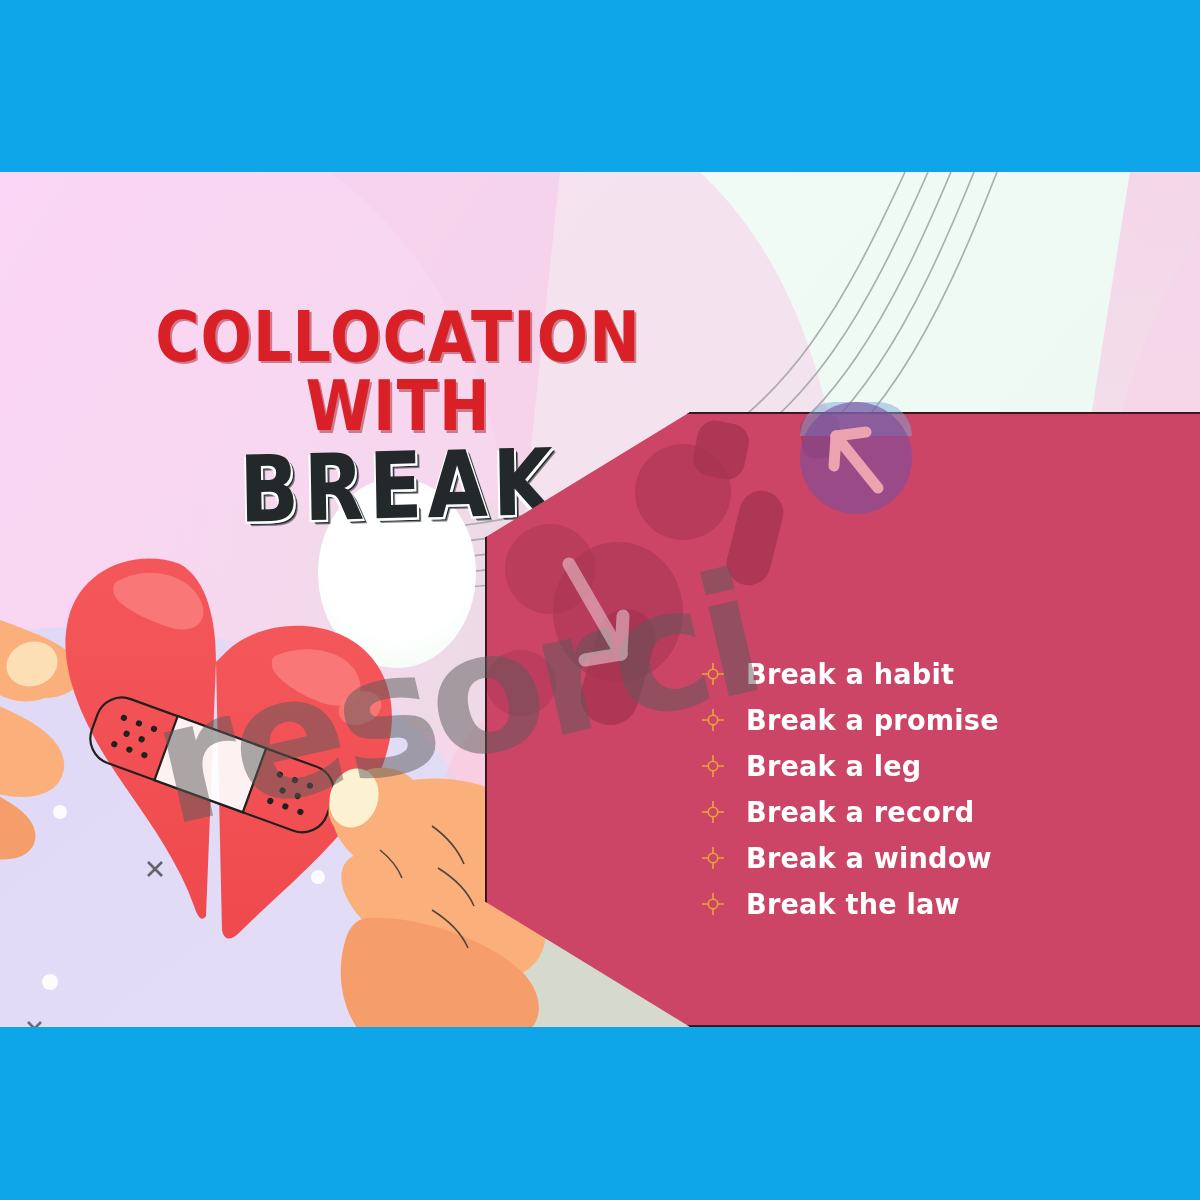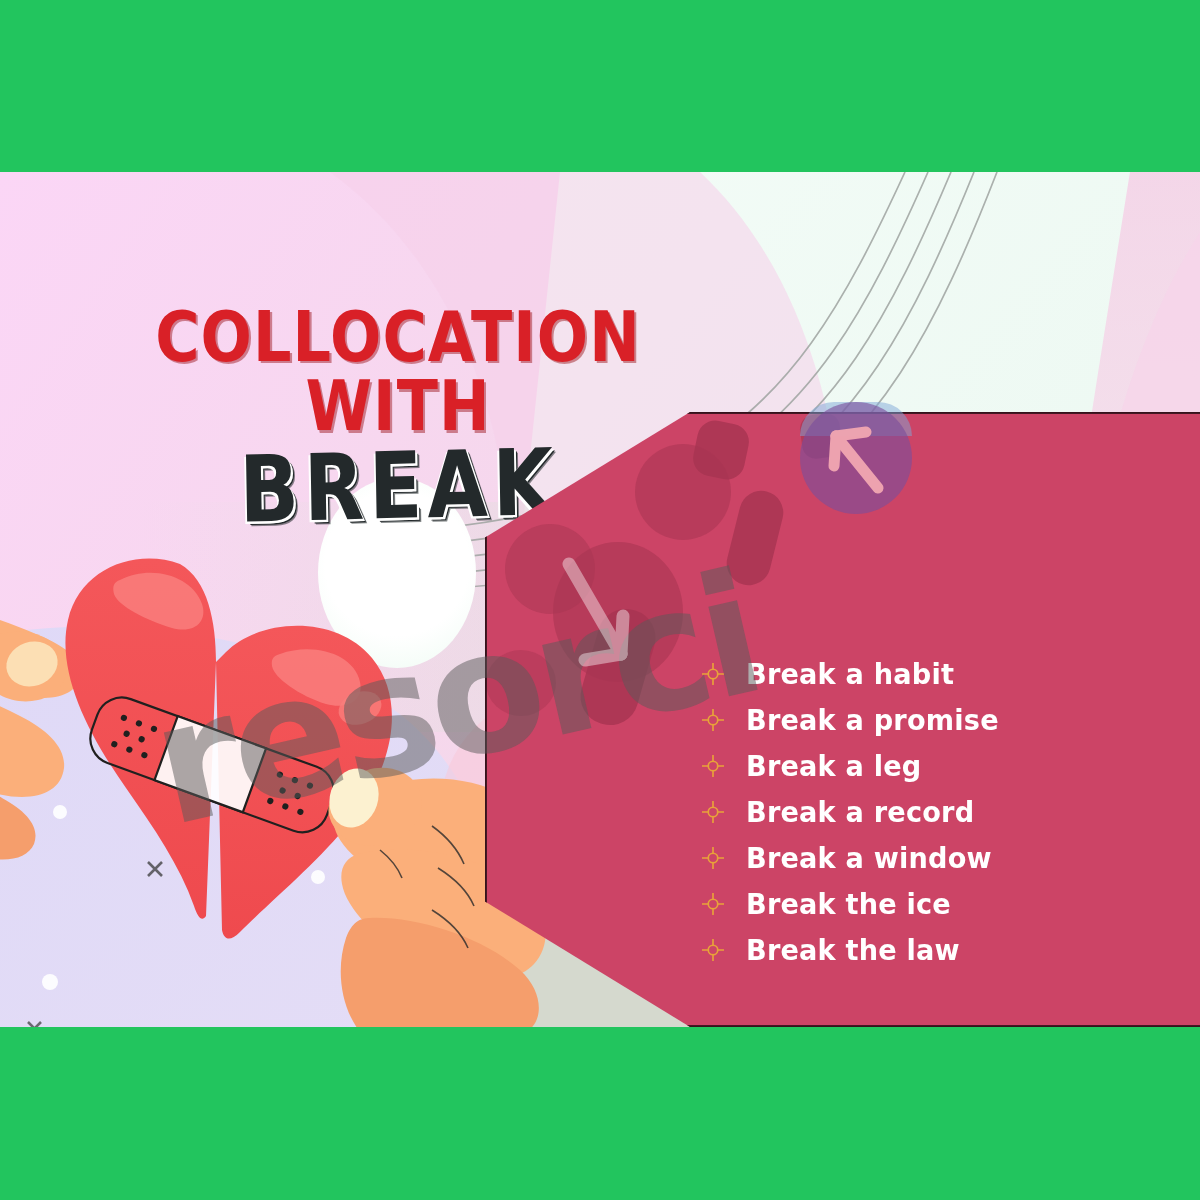--- a/index.html
+++ b/index.html
@@ -5,21 +5,21 @@
   html, body {
     margin: 0; padding: 0;
     width: 1200px; height: 1200px;
     background: #F2FCF6;
     font-family: "Liberation Sans", sans-serif;
     overflow: hidden;
   }
   #canvas {
     position: relative;
     width: 1200px; height: 1200px;
-    background: #22c55e;
+    background: #0ea5e9;
     overflow: hidden;
   }
   
   #artboard {
     position: absolute;
     left: 0; top: 172px;
     width: 1200px; height: 855px;
     overflow: hidden;
     background: linear-gradient(118deg,
         #F8D9F4 0%,
@@ -426,27 +426,20 @@
             <circle cx="12" cy="12" r="5.2" fill="none" stroke="#E8A23A" stroke-width="1.8"></circle>
             <path d="M12,0.5 V7 M12,17 V23.5 M0.5,12 H7 M17,12 H23.5" stroke="#E8A23A" stroke-width="1.8" stroke-linecap="round"></path>
           </svg>
           <span class="item-label">Break a window</span>
         </li>
         <li>
           <svg class="bullet-icon" viewBox="0 0 24 24">
             <circle cx="12" cy="12" r="5.2" fill="none" stroke="#E8A23A" stroke-width="1.8"></circle>
             <path d="M12,0.5 V7 M12,17 V23.5 M0.5,12 H7 M17,12 H23.5" stroke="#E8A23A" stroke-width="1.8" stroke-linecap="round"></path>
           </svg>
-          <span class="item-label">Break the ice</span>
-        </li>
-        <li>
-          <svg class="bullet-icon" viewBox="0 0 24 24">
-            <circle cx="12" cy="12" r="5.2" fill="none" stroke="#E8A23A" stroke-width="1.8"></circle>
-            <path d="M12,0.5 V7 M12,17 V23.5 M0.5,12 H7 M17,12 H23.5" stroke="#E8A23A" stroke-width="1.8" stroke-linecap="round"></path>
-          </svg>
           <span class="item-label">Break the law</span>
         </li>
 
       </ul>
     </div>
 
     <div id="watermark">resorci</div>
     <svg id="watermark-arrow" viewBox="0 0 150 150">
       <g stroke="#FFFFFF" stroke-width="13" stroke-linecap="round" fill="none" opacity=".75">
         <path d="M44,22 L96,112"></path>

